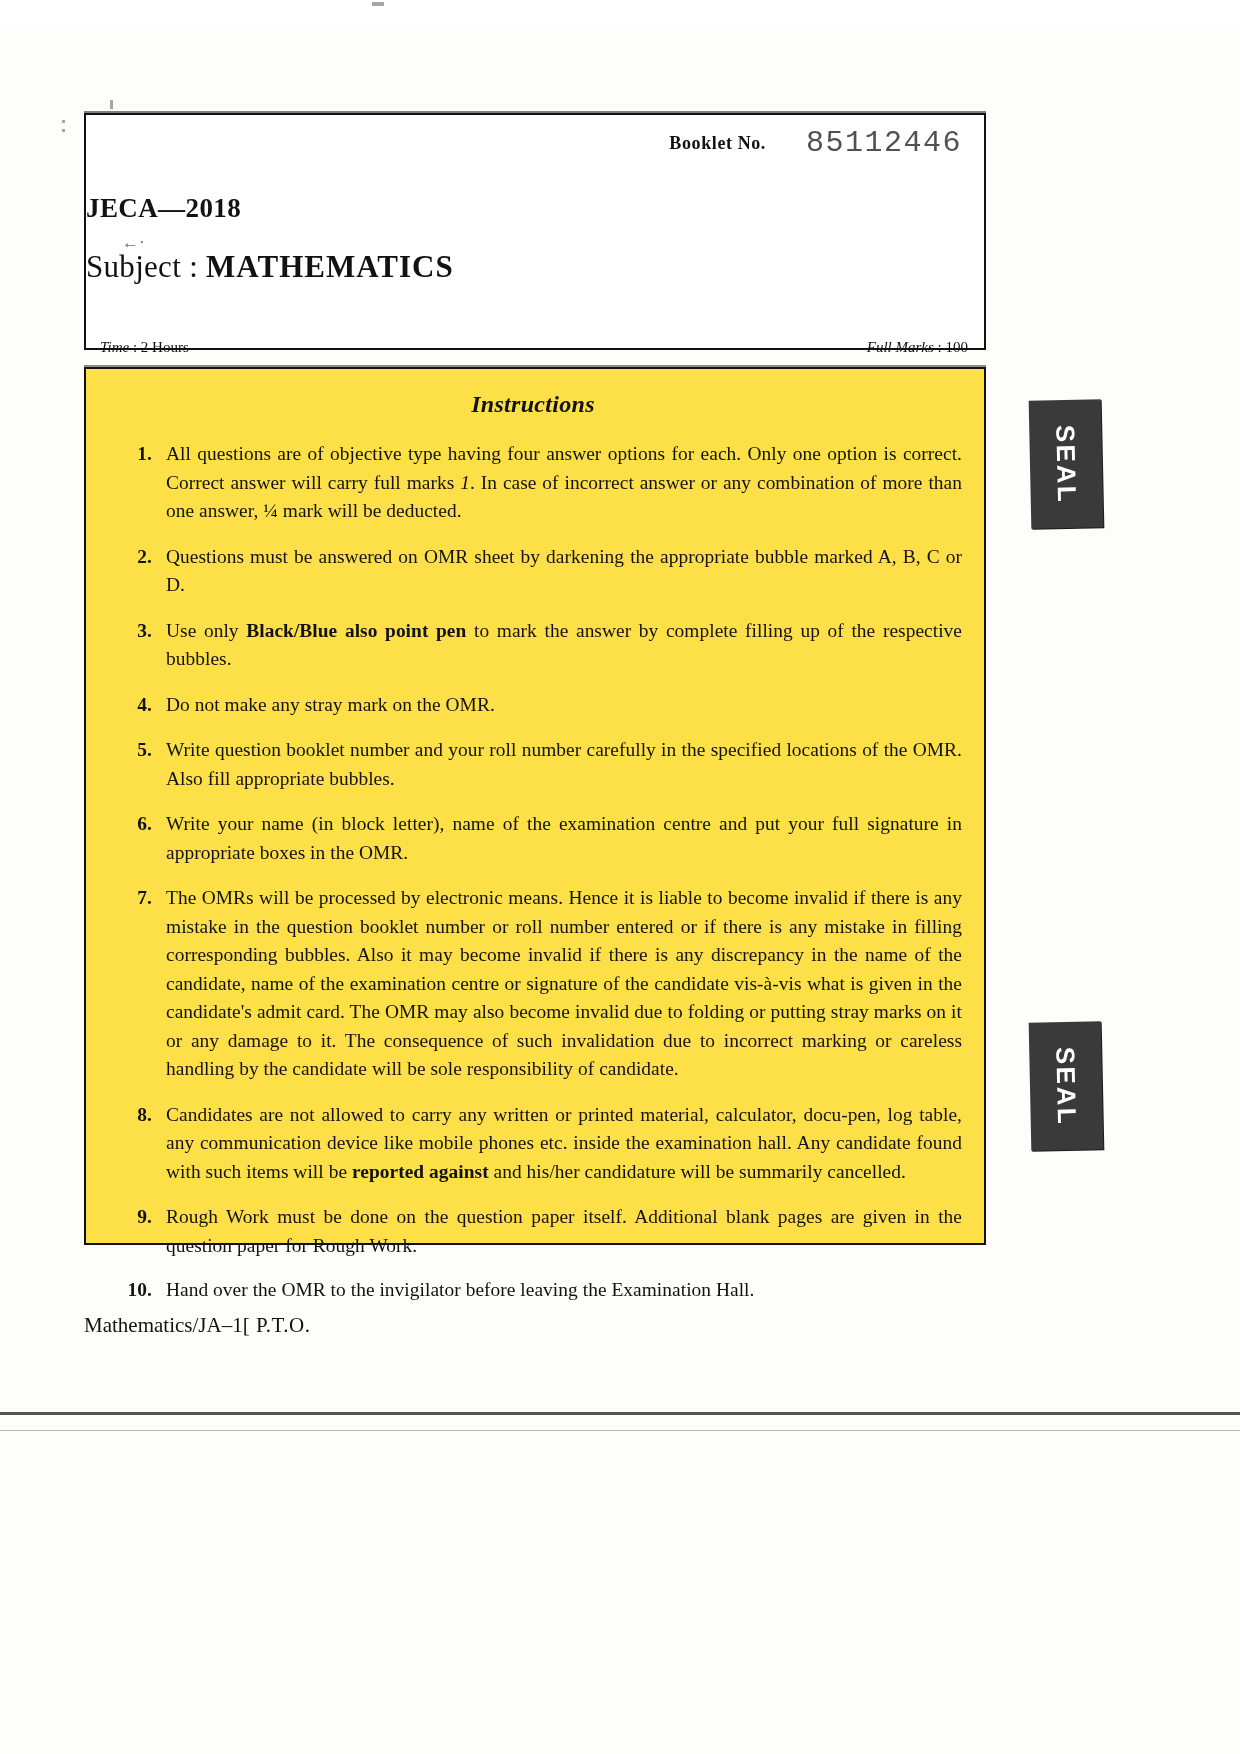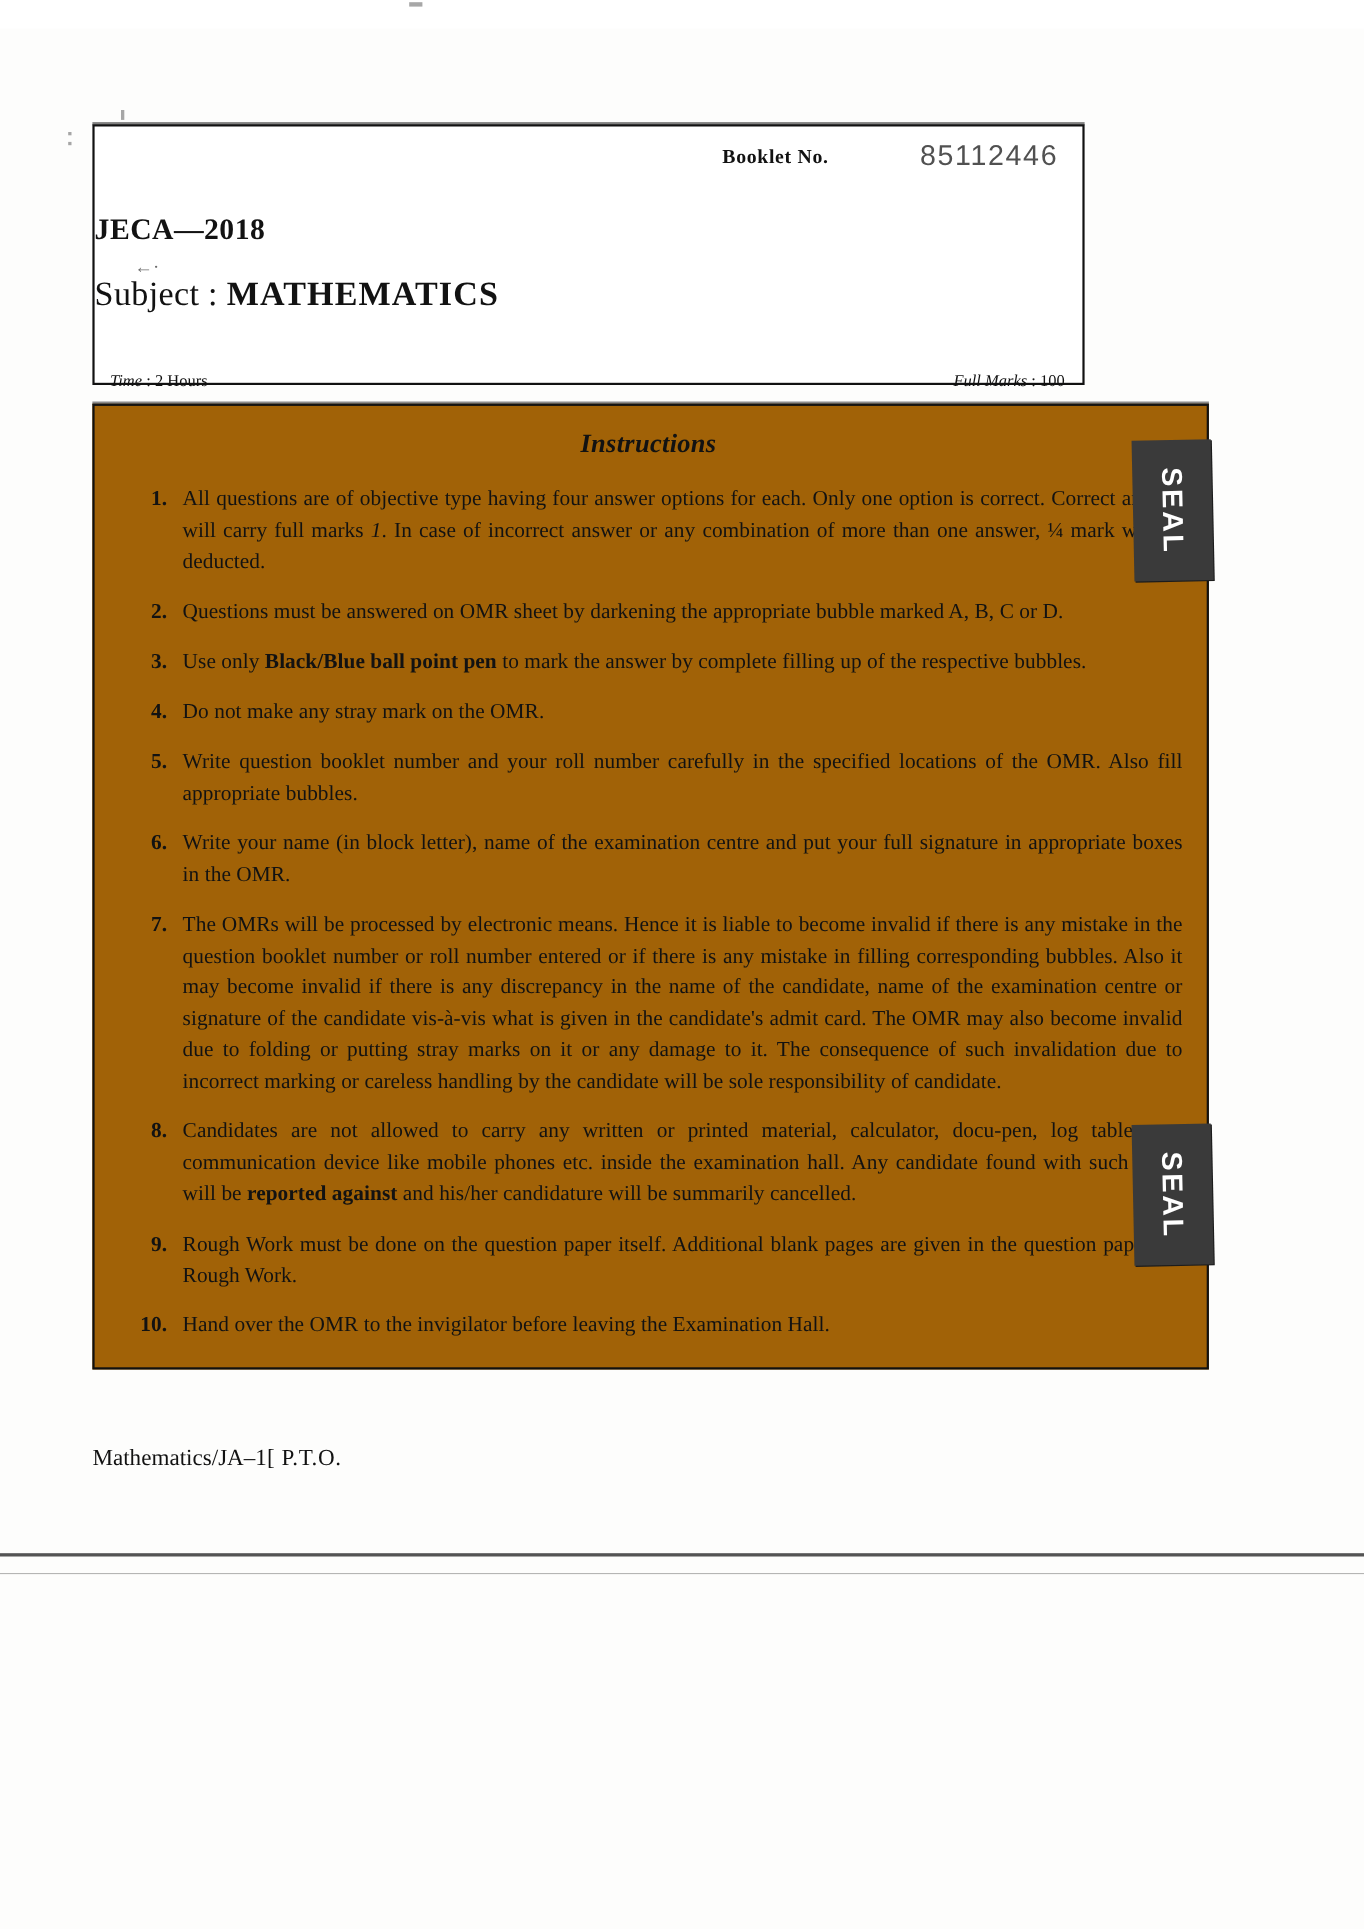--- a/index.html
+++ b/index.html
@@ -82,28 +82,27 @@
     gap: 40px;
   }
   .booklet-label {
     font-family: "Liberation Serif", serif;
     font-weight: bold;
     font-size: 18px;
     letter-spacing: .6px;
     white-space: nowrap;
   }
   .booklet-number {
-    font-family: Liberation Sans, sans-serif;
-    font-size: 26px;
+    font-family: Liberation Mono, monospace;
+    font-size: 30px;
     letter-spacing: 1.5px;
     color: #2b2b2b;
     opacity: .82;
     white-space: nowrap;
     transform: translateY(2px);
-    margin-left: 43px;
   }
   .exam-code {
     position: absolute;
     top: 78px;
     left: 0; right: 0;
     text-align: left;
     font-weight: bold;
     font-size: 27px;
     letter-spacing: .4px;
   }
@@ -130,24 +129,24 @@
     font-size: 15px;
     margin-top: 32px;
   }
   .meta-row .ital { font-style: italic; }
 
   
   .instr-box {
     position: absolute;
     left: 0;
     top: 367px;
-    width: 1015px;
+    width: 902px;
     height: 878px;
     border: 2.4px solid #111;
-    background: #a16207;
+    background: #fde047;
     padding: 16px 22px 6px 18px;
   }
   .instr-box::before {
     content: "";
     position: absolute;
     left: -2px; right: -2px; top: -4px;
     height: 3px;
     background: #1a1a1a;
     opacity: .5;
   }
@@ -286,21 +285,21 @@
           <span>All questions are of objective type having four answer options for each. Only one option is correct. Correct answer will carry full marks <span class="i">1</span>. In case of incorrect answer or any combination of more than one answer, ¼ mark will be deducted.</span>
         </li>
 
         <li>
           <span class="num">2.</span>
           <span>Questions must be answered on OMR sheet by darkening the appropriate bubble marked A, B, C or D.</span>
         </li>
 
         <li>
           <span class="num">3.</span>
-          <span>Use only <span class="b">Black/Blue ball point pen</span> to mark the answer by complete filling up of the respective bubbles.</span>
+          <span>Use only <span class="b">Black/Blue also point pen</span> to mark the answer by complete filling up of the respective bubbles.</span>
         </li>
 
         <li>
           <span class="num">4.</span>
           <span>Do not make any stray mark on the OMR.</span>
         </li>
 
         <li>
           <span class="num">5.</span>
           <span>Write question booklet number and your roll number carefully in the specified locations of the OMR. Also fill appropriate bubbles.</span>

